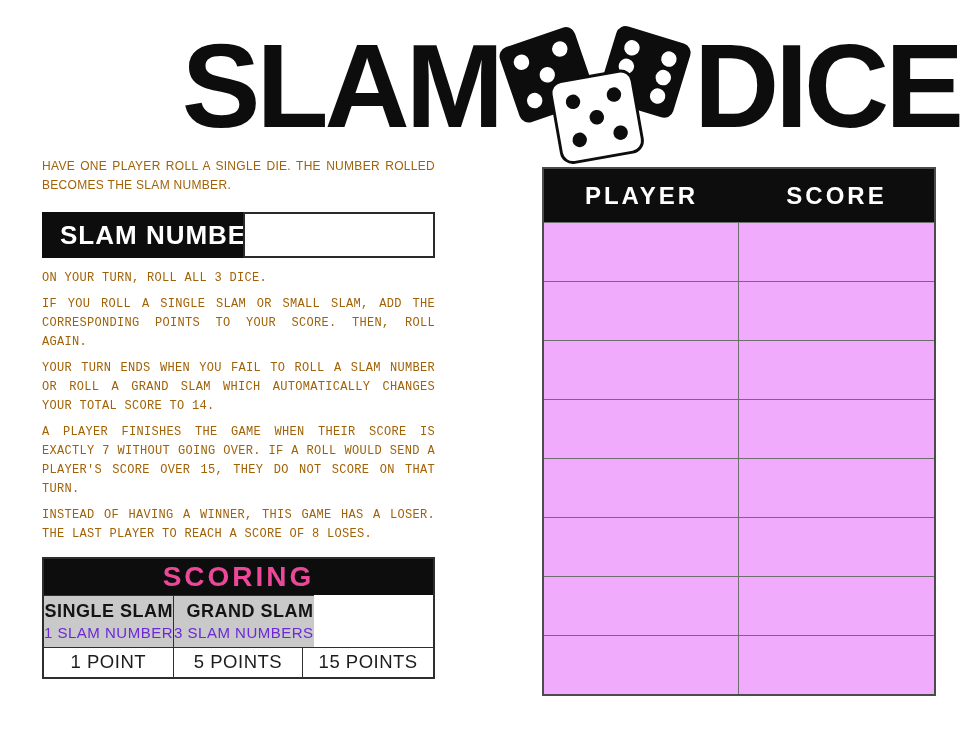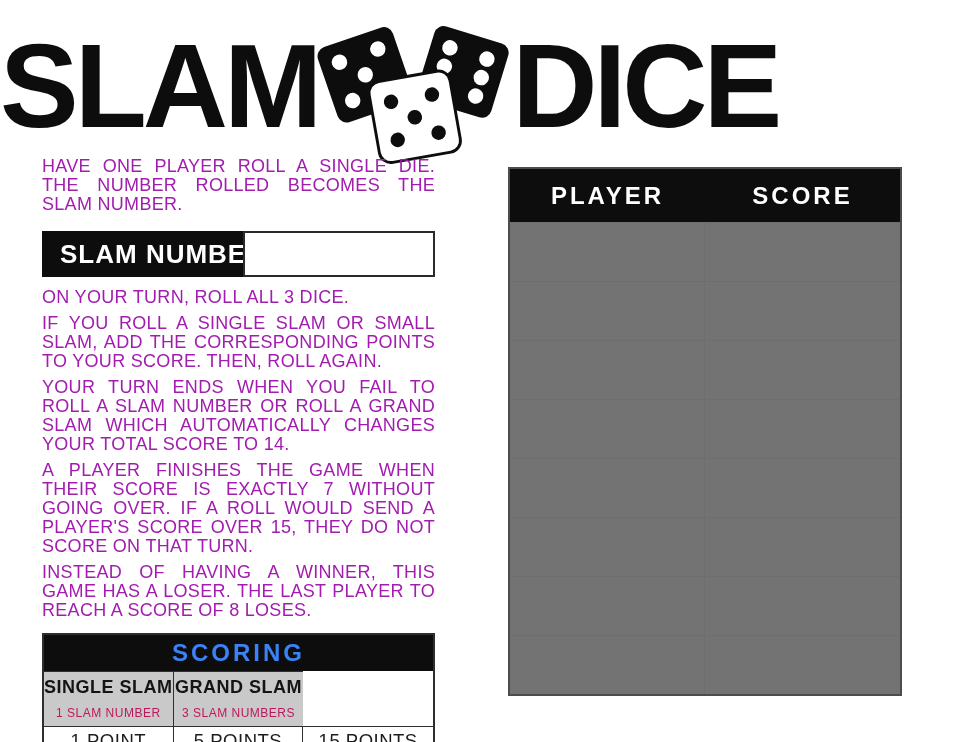--- a/index.html
+++ b/index.html
@@ -7,70 +7,70 @@
   body {
     width: 960px; height: 742px;
     font-family: "Liberation Sans", "DejaVu Sans", sans-serif;
     overflow: hidden;
   }
   #page { position: relative; width: 960px; height: 742px; background: #ffffff; }
 
   
   .title-row {
     position: absolute; top: 12px; left: 0; right: 0; height: 148px;
-    display: flex; justify-content: flex-start; align-items: center;
+    display: flex; justify-content: flex-end; align-items: center;
   }
   .title-word {
     font-size: 118px; font-weight: bold; color: #0d0d0d;
     letter-spacing: -4px; line-height: 1; white-space: nowrap;
   }
   .dice-wrap { position: relative; top: 14px; margin: 0 -2px; }
 
   
   .left-col { position: absolute; left: 42px; top: 157px; width: 393px; }
   .body-text {
-    font-size: 18px; line-height: 19px; color: #a21caf;
+    font-size: 12px; line-height: 19px; color: #a16207;
     letter-spacing: 0.3px; text-align: justify;
   }
   .slam-row { margin-top: 17px; display: flex; height: 46px; }
   .slam-label {
     background: #0d0d0d; color: #ffffff; width: 201px; flex: none;
     display: flex; align-items: center; padding-left: 18px;
     font-size: 26px; font-weight: bold; letter-spacing: 1px; white-space: nowrap;
   }
   .slam-value { flex: 1; background: #ffffff; border: 2px solid #2a2a2a; }
 
   .rules { margin-top: 11px; }
-  .rules .rule { margin-bottom: 7px; }
+  .rules .rule { margin-bottom: 7px; font-family: Liberation Mono, monospace; }
 
   
   .scoring { margin-top: 13px; border: 2px solid #2e2e2e; }
   .scoring-title {
-    background: #0d0d0d; color: #3b82f6; height: 36px;
+    background: #0d0d0d; color: #ec4899; height: 36px;
     display: flex; align-items: center; justify-content: center;
-    font-size: 24px; font-weight: bold; letter-spacing: 3px;
+    font-size: 28px; font-weight: bold; letter-spacing: 3px;
   }
   .scoring-grid { display: grid; grid-template-columns: 1fr 1fr 1fr; }
   .attr-cell {
-    background: #c9c9c9; text-align: center; padding: 5px 0 6px;
+    background: #c9c9c9; text-align: right; padding: 5px 0 6px;
     border-top: 1.5px solid #2e2e2e; border-right: 1.5px solid #2e2e2e;
   }
   .attr-cell:last-child, .points-cell:last-child { border-right: none; }
   .attr-name { font-size: 18px; font-weight: bold; color: #141414; letter-spacing: 0.5px; white-space: nowrap; }
-  .attr-req  { font-size: 12px; color: #be185d; letter-spacing: 0.5px; margin-top: 8px; white-space: nowrap; }
+  .attr-req  { font-size: 15px; color: #6d28d9; letter-spacing: 0.5px; margin-top: 2px; white-space: nowrap; }
   .points-cell {
     background: #ffffff; text-align: center; padding: 3px 0 4px;
     font-size: 18.5px; color: #1c1c1c; letter-spacing: 0.5px;
     border-top: 1.5px solid #2e2e2e; border-right: 1.5px solid #2e2e2e;
   }
 
   
   .score-table {
-    position: absolute; left: 508px; top: 167px; width: 394px; height: 529px;
-    border: 2px solid #4c4c4c; display: flex; flex-direction: column; background: #737373;
+    position: absolute; left: 542px; top: 167px; width: 394px; height: 529px;
+    border: 2px solid #4c4c4c; display: flex; flex-direction: column; background: #f0abfc;
   }
   .score-head {
     background: #0d0d0d; height: 53px; flex: none;
     display: grid; grid-template-columns: 1fr 1fr; align-items: center;
   }
   .score-head-cell {
     color: #ffffff; font-size: 24px; font-weight: bold;
     letter-spacing: 3px; text-align: center;
   }
   .score-body { flex: 1; display: flex; flex-direction: column; }

